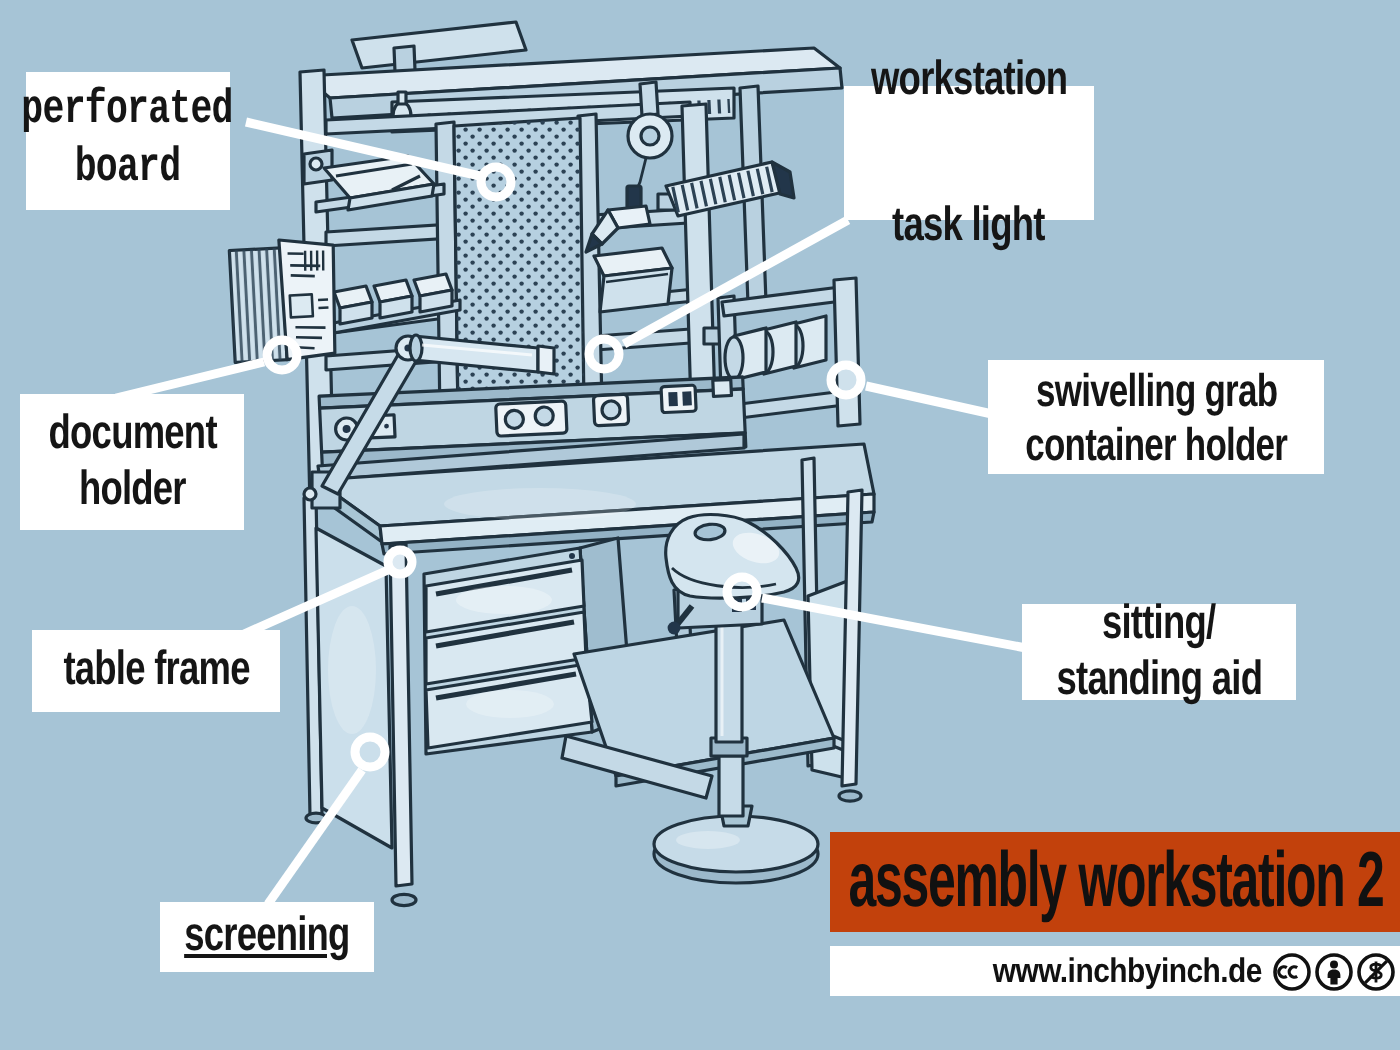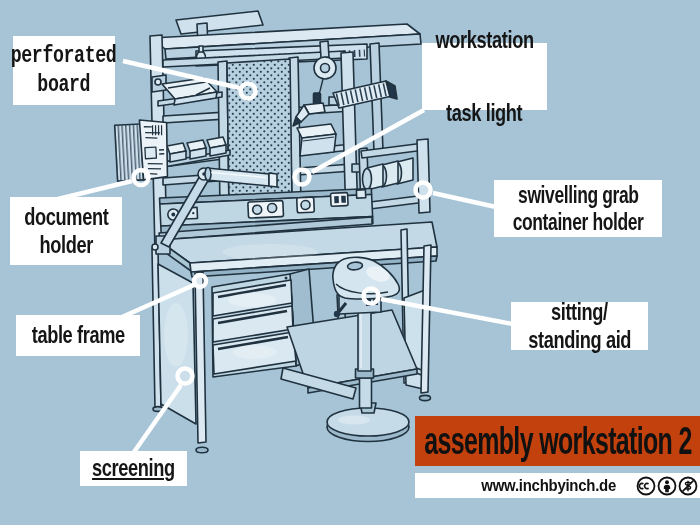--- a/index.html
+++ b/index.html
@@ -10,21 +10,21 @@
              display:flex;flex-direction:column;align-items:center;justify-content:center;
              text-align:center;}
   .label-line{display:block;white-space:nowrap;font-size:24px;line-height:1.18;
               letter-spacing:-0.5px;transform:scaleX(0.76);}
   .label-line.small{font-size:23px;line-height:1.14;}
   .title-bar{position:absolute;left:415px;top:416px;width:285px;height:50px;background:#c2410c;
              display:flex;align-items:center;justify-content:center;}
   .title-text{font-size:39px;font-weight:700;color:#111;white-space:nowrap;
               transform:scaleX(0.64);letter-spacing:-1px;}
   .footer-bar{position:absolute;left:415px;top:473px;width:285px;height:25px;background:#ffffff;
-              display:flex;align-items:center;justify-content:flex-end;gap:16px;padding-right:2px;box-sizing:border-box;}
+              display:flex;align-items:center;justify-content:flex-end;gap:1px;padding-right:2px;box-sizing:border-box;}
   .footer-text{font-size:17px;font-weight:700;color:#111;white-space:nowrap;
                transform:scaleX(0.88);transform-origin:right center;margin-right:4px;letter-spacing:-0.3px;}
   .license-icons{display:flex;align-items:center;gap:1px;}
 </style>
 </head>
 <body>
 
 <div class="stage">
 
   <svg class="illustration" viewBox="0 0 700 525">

